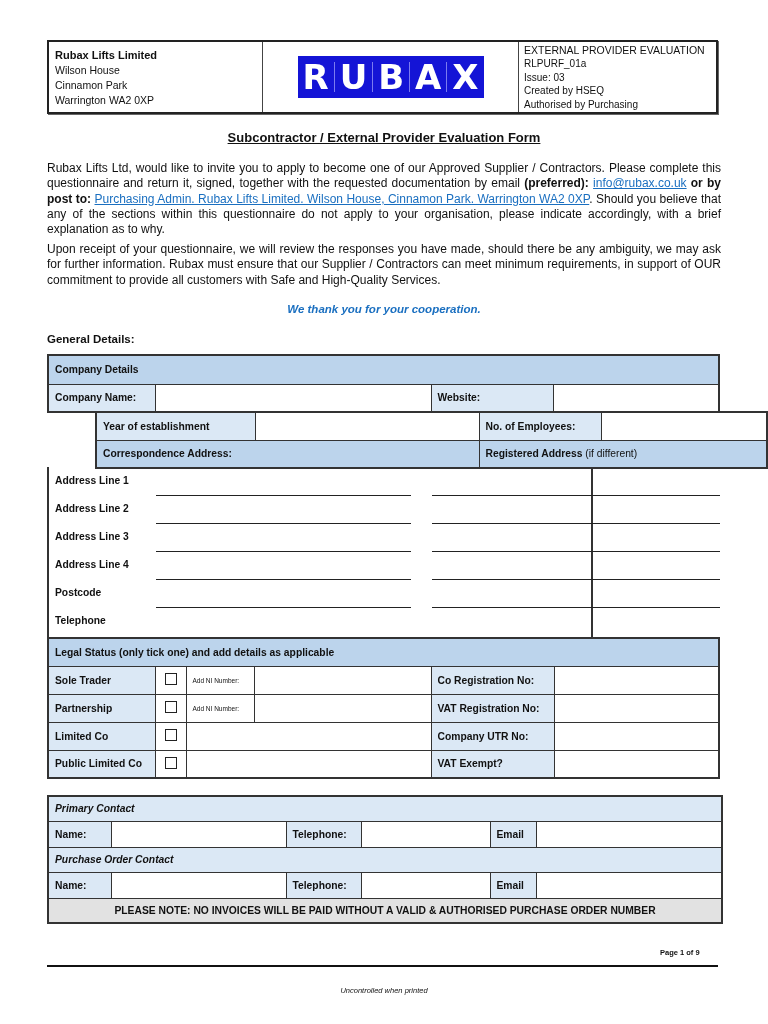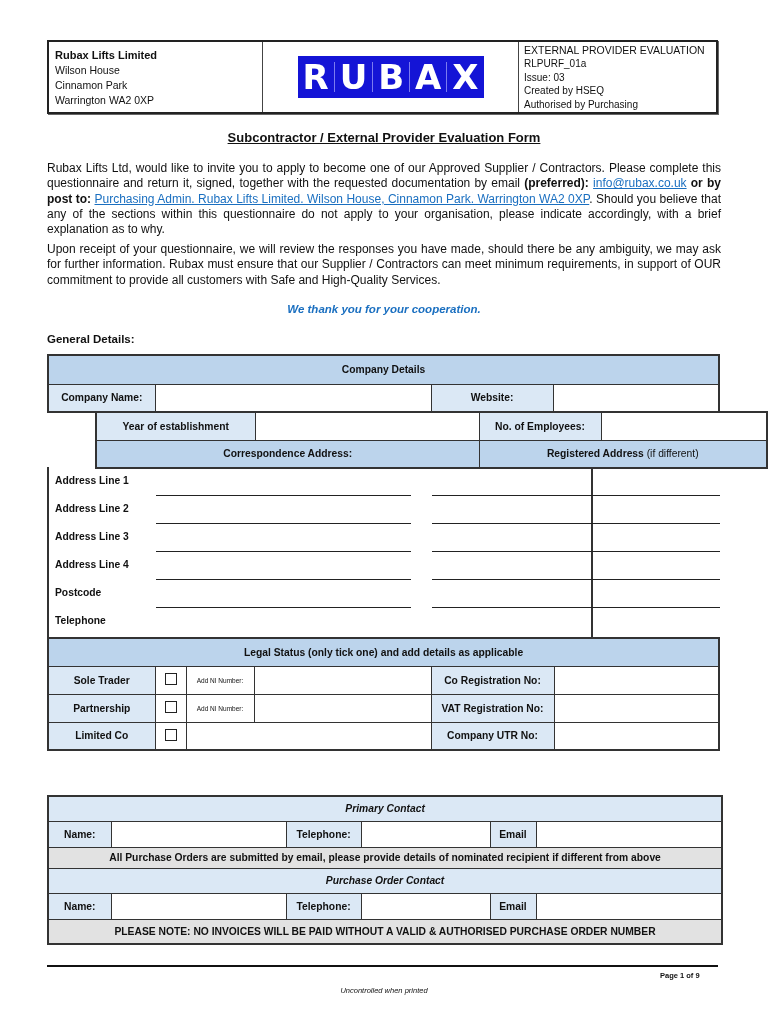--- a/index.html
+++ b/index.html
@@ -20,39 +20,39 @@
   .hdr-right { flex: 1; padding: 2px 5px; font-size: 10px; line-height: 13.4px; }
   .hdr-right .t { font-size: 10.5px; }
 
   .title { left: 0; width: 768px; top: 130px; text-align: center; font-weight: bold; font-size: 13px; text-decoration: underline; }
   .para { left: 47px; width: 674px; font-size: 12px; line-height: 15.3px; text-align: justify; }
   .para a { color: #1a6fc0; text-decoration: underline; }
   .thanks { left: 0; width: 768px; top: 303px; text-align: center; font-style: italic; color: #1a6fc0; font-weight: bold; font-size: 11.5px; }
   .gen { left: 47px; top: 333px; font-weight: bold; font-size: 11.5px; }
 
   table { border-collapse: collapse; position: absolute; table-layout: fixed; }
-  td { border: 1px solid #333; font-size: 10.3px; font-weight: bold; padding: 0 6px; vertical-align: middle; text-align: center; }
+  td { border: 1px solid #333; font-size: 10.3px; font-weight: bold; padding: 0 6px; vertical-align: middle; }
   .blue { background: #bcd4ec; }
   .lblue { background: #dbe8f5; }
   .grey { background: #e2e2e2; }
   .white { background: #fff; }
   .field { background: #fff; }
   .outer { border: 2px solid #333; }
 
   .addr { left: 47px; top: 467px; width: 546px; height: 170px; border-left: 2px solid #333; border-right: 2px solid #333; text-align: center; }
   .addr-row { position: absolute; left: 6px; font-size: 10.3px; font-weight: bold; }
   .uline { position: absolute; height: 1px; background: #222; }
 
   .cb { display: inline-block; width: 12px; height: 12px; border: 1.5px solid #222; background: #fff; }
   .tiny { font-size: 6.5px; font-weight: normal; }
   .center { text-align: center; padding: 0 6px; }
   .ital { font-style: italic; }
 
   .footline { left: 47px; top: 965px; width: 671px; height: 2px; background: #111; }
-  .pageno { left: 660px; top: 971px; font-size: 7.5px; font-weight: bold; }
+  .pageno { left: 660px; top: 948px; font-size: 7.5px; font-weight: bold; }
   .unctrl { left: 0; width: 768px; top: 986px; text-align: center; font-size: 7.5px; font-style: italic; }
 </style>
 </head>
 <body>
 
 <div class="abs hdr">
   <div class="hdr-left">
     <div class="co">Rubax Lifts Limited</div>
     <div>Wilson House</div>
     <div>Cinnamon Park</div>
@@ -184,20 +184,27 @@
     <td class="lblue">VAT Registration No:</td>
     <td class="field"></td>
   </tr>
   <tr style="height:28px">
     <td class="lblue">Limited Co</td>
     <td class="center white"><span class="cb"></span></td>
     <td colspan="2" class="field"></td>
     <td class="lblue">Company UTR No:</td>
     <td class="field"></td>
   </tr>
+  <tr style="height:28px">
+    <td class="lblue">Public Limited Co</td>
+    <td class="center white"><span class="cb"></span></td>
+    <td colspan="2" class="field"></td>
+    <td class="lblue">VAT Exempt?</td>
+    <td class="field"></td>
+  </tr>
 </tbody>
   </table>
 
 <table style="left:47px; top:795px; width:674px;" class="outer">
   <colgroup>
     <col style="width:63px">
       <col style="width:175px">
       <col style="width:75px">
       <col style="width:129px">
       <col style="width:46px">
@@ -208,23 +215,20 @@
     <td colspan="6" class="lblue ital">Primary Contact</td>
   </tr>
   <tr style="height:26px">
     <td class="lblue">Name:</td>
     <td class="field"></td>
     <td class="lblue">Telephone:</td>
     <td class="field"></td>
     <td class="lblue">Email</td>
     <td class="field"></td>
   </tr>
-  <tr style="height:21px">
-    <td colspan="6" class="grey center">All Purchase Orders are submitted by email, please provide details of nominated recipient if different from above</td>
-  </tr>
   <tr style="height:25px">
     <td colspan="6" class="lblue ital">Purchase Order Contact</td>
   </tr>
   <tr style="height:26px">
     <td class="lblue">Name:</td>
     <td class="field"></td>
     <td class="lblue">Telephone:</td>
     <td class="field"></td>
     <td class="lblue">Email</td>
     <td class="field"></td>

